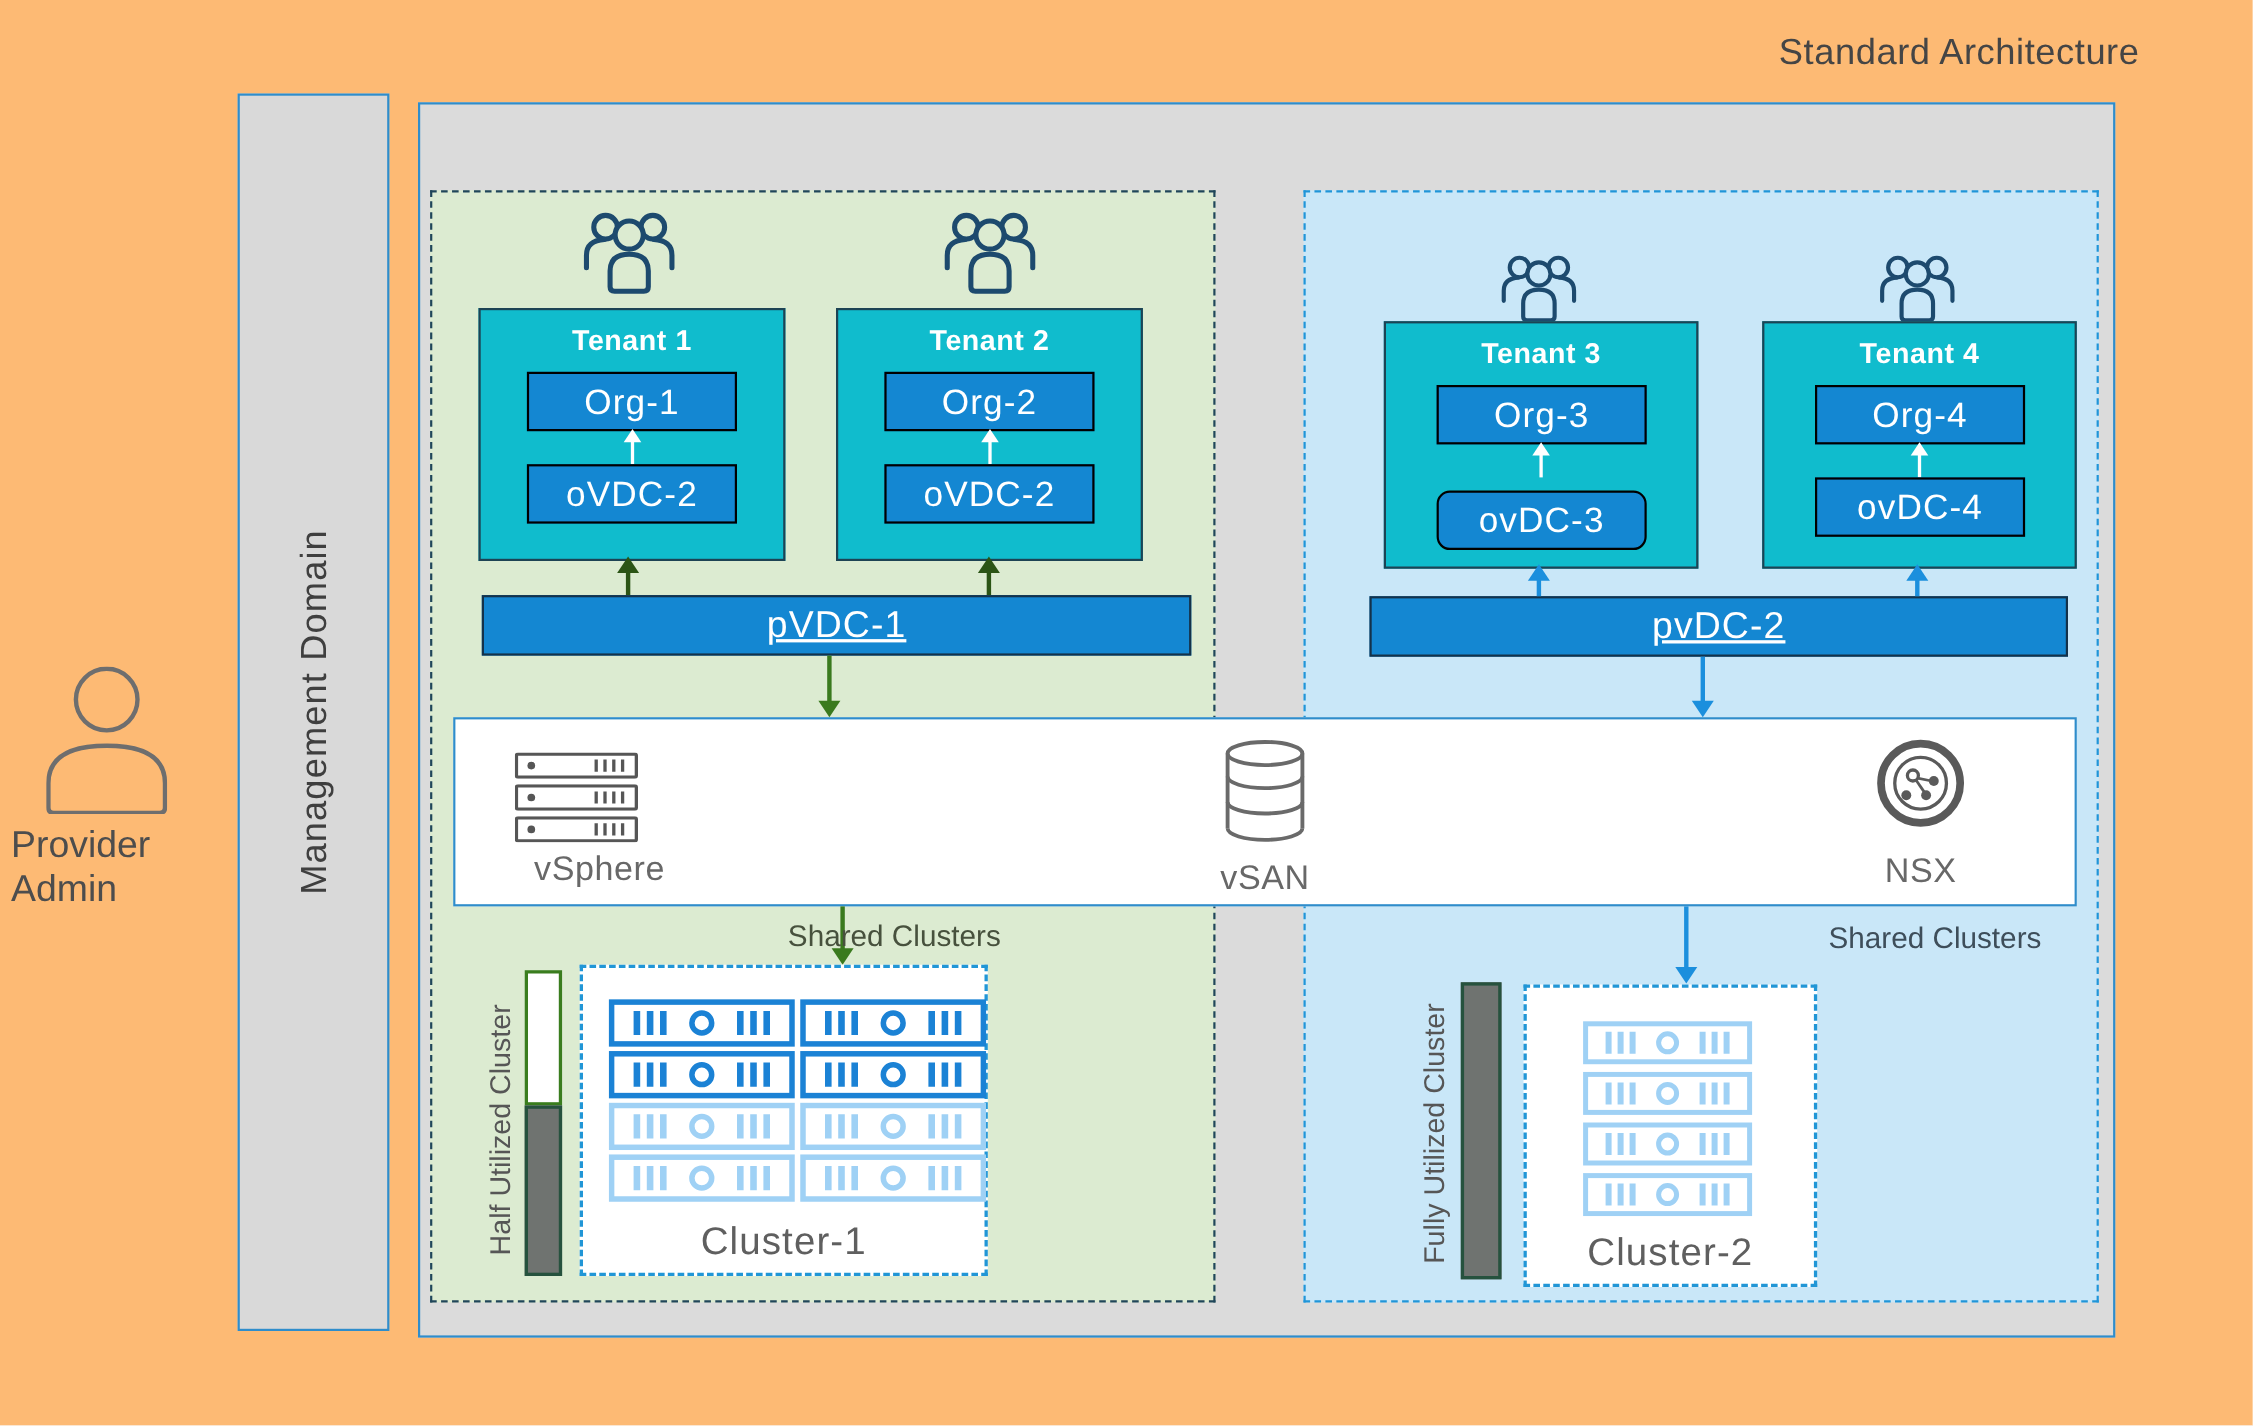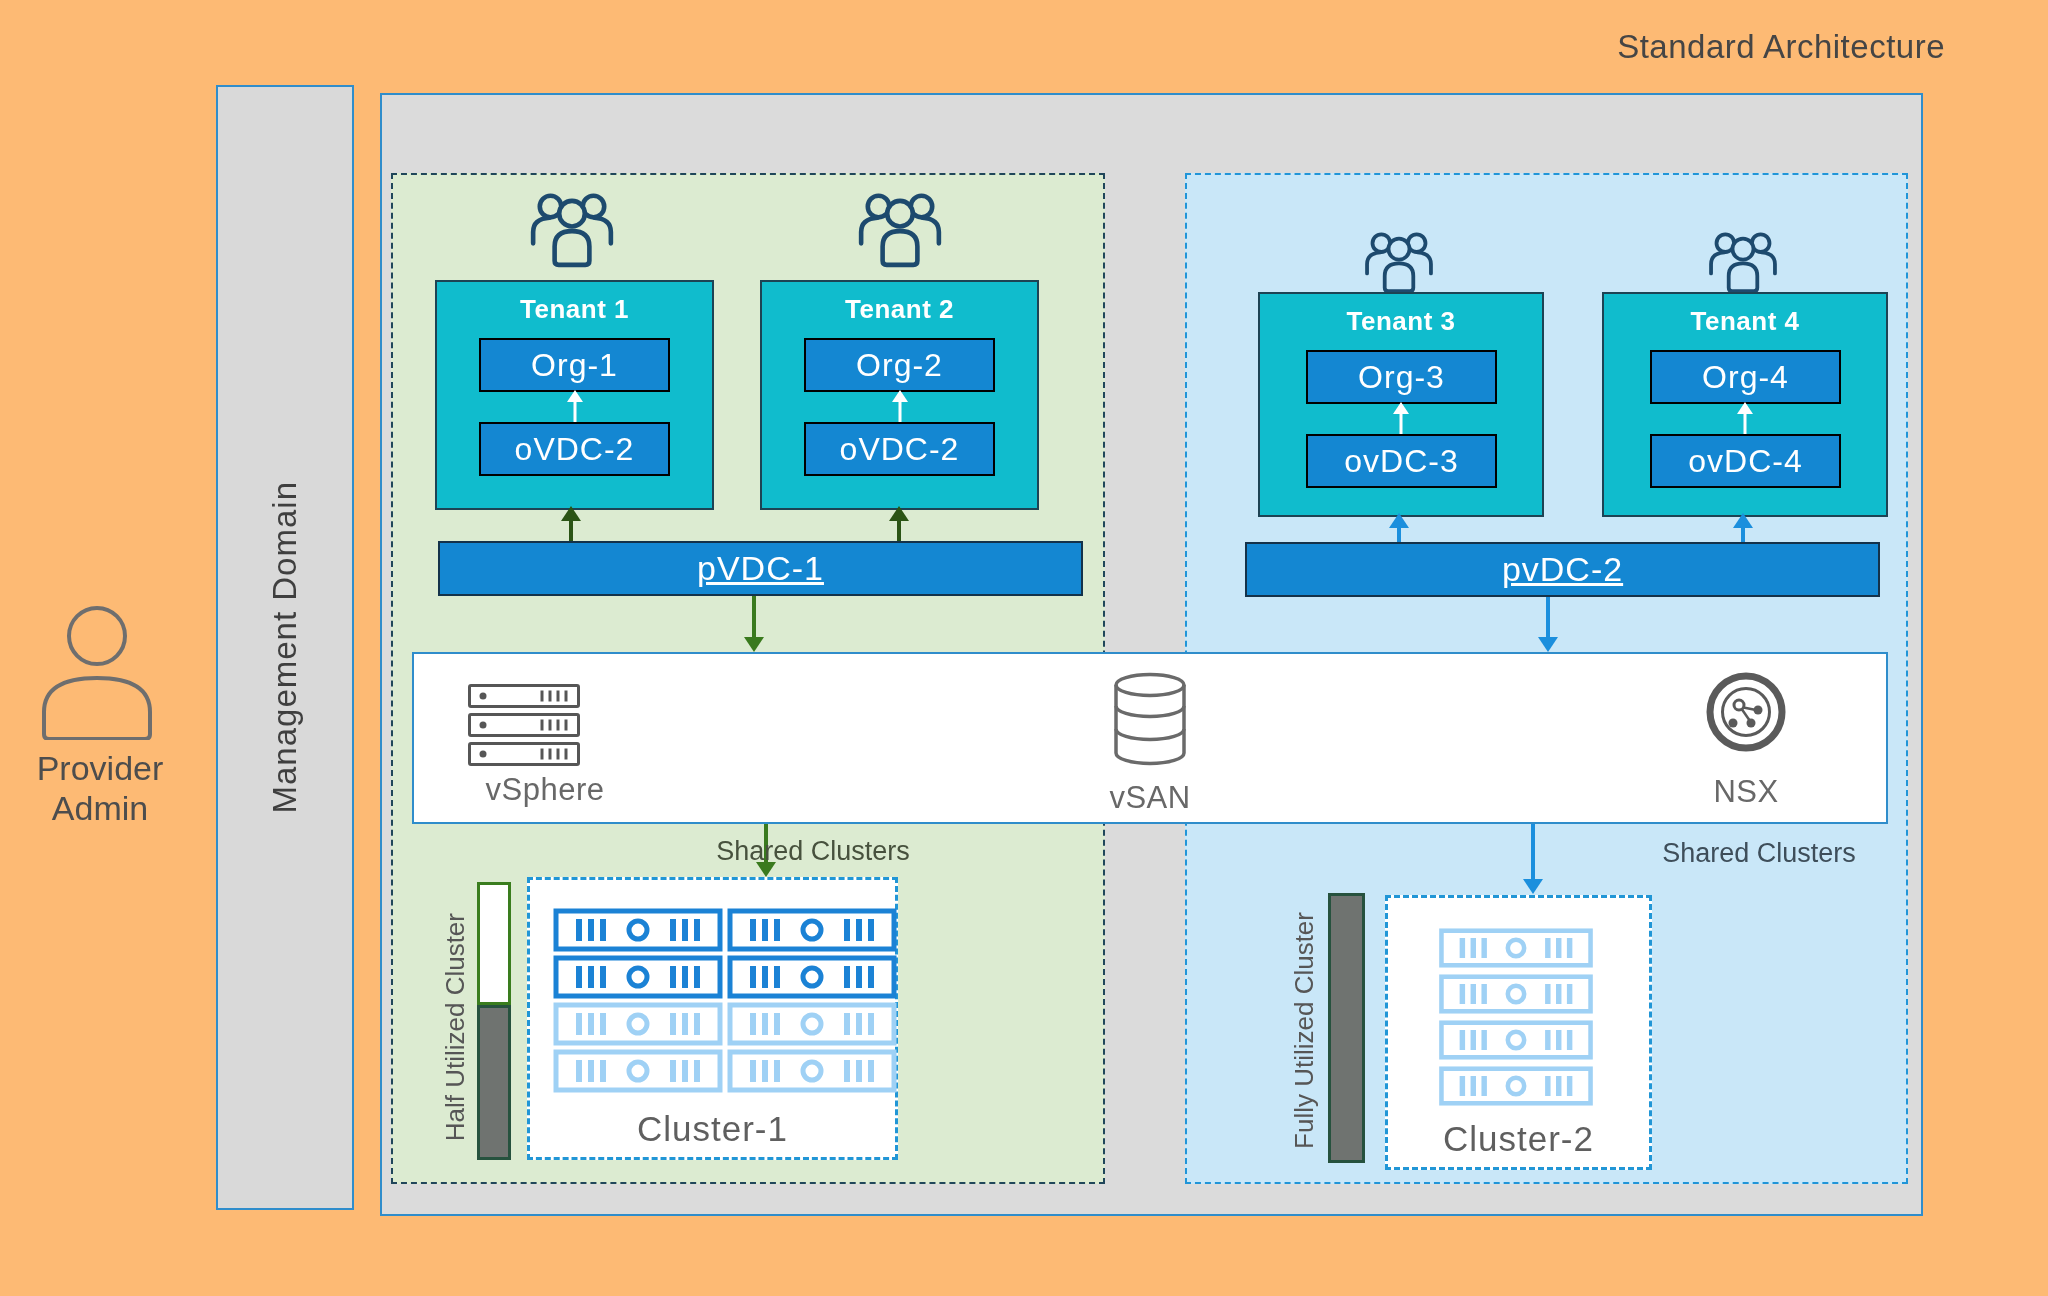--- a/index.html
+++ b/index.html
@@ -60,21 +60,21 @@
   .host-idle{color:#9fd1f5;}
   .gauge-seg{position:absolute;}
   .gauge-white{background:#ffffff;border:3px solid #3a7d1e;}
   .gauge-gray{background:#6f7370;border:3px solid #26523e;}
   .gauge-label{
     display:flex;align-items:center;justify-content:center;
   }
   .gauge-label span{writing-mode:vertical-rl;transform:rotate(180deg);
     font-size:26px;color:#565656;white-space:nowrap;}
   
-  .provider-label{font-size:34px;color:#4d4d4d;text-align:center;white-space:pre-line;line-height:1.18;}
+  .provider-label{font-size:34px;color:#4d4d4d;text-align:left;white-space:pre-line;line-height:1.18;}
   svg{display:block;}
 </style>
 </head>
 <body>
 
 <div class="canvas">
 
   <svg width="0" height="0" style="position:absolute" aria-hidden="true">
     <defs>
       <symbol id="sym-people" viewBox="0 0 88 80">
@@ -209,21 +209,21 @@
     <div class="chip" style="left:42px;top:140px;width:187px;height:50px;">oVDC-2</div>
   </div>
 
   <div class="abs tenant" style="left:1258px;top:292px;width:282px;height:221px;">
     <div class="tenant-title">Tenant 3</div>
     <div class="chip" style="left:46px;top:56px;width:187px;height:50px;">Org-3</div>
     <div class="arrow up small c-white" style="left:calc(50% - 8px);top:108px;width:16px;height:32px;">
         <span class="head"></span>
         <span class="stem"></span>
       </div>
-    <div class="chip" style="left:46px;top:140px;width:187px;height:50px;">ovDC-3</div>
+    <div class="chip" style="left:46px;top:152px;width:187px;height:50px;border-radius:12px;">ovDC-3</div>
   </div>
 
   <div class="abs tenant" style="left:1602px;top:292px;width:282px;height:221px;">
     <div class="tenant-title">Tenant 4</div>
     <div class="chip" style="left:46px;top:56px;width:187px;height:50px;">Org-4</div>
     <div class="arrow up small c-white" style="left:calc(50% - 8px);top:108px;width:16px;height:32px;">
         <span class="head"></span>
         <span class="stem"></span>
       </div>
     <div class="chip" style="left:46px;top:140px;width:187px;height:50px;">ovDC-4</div>

